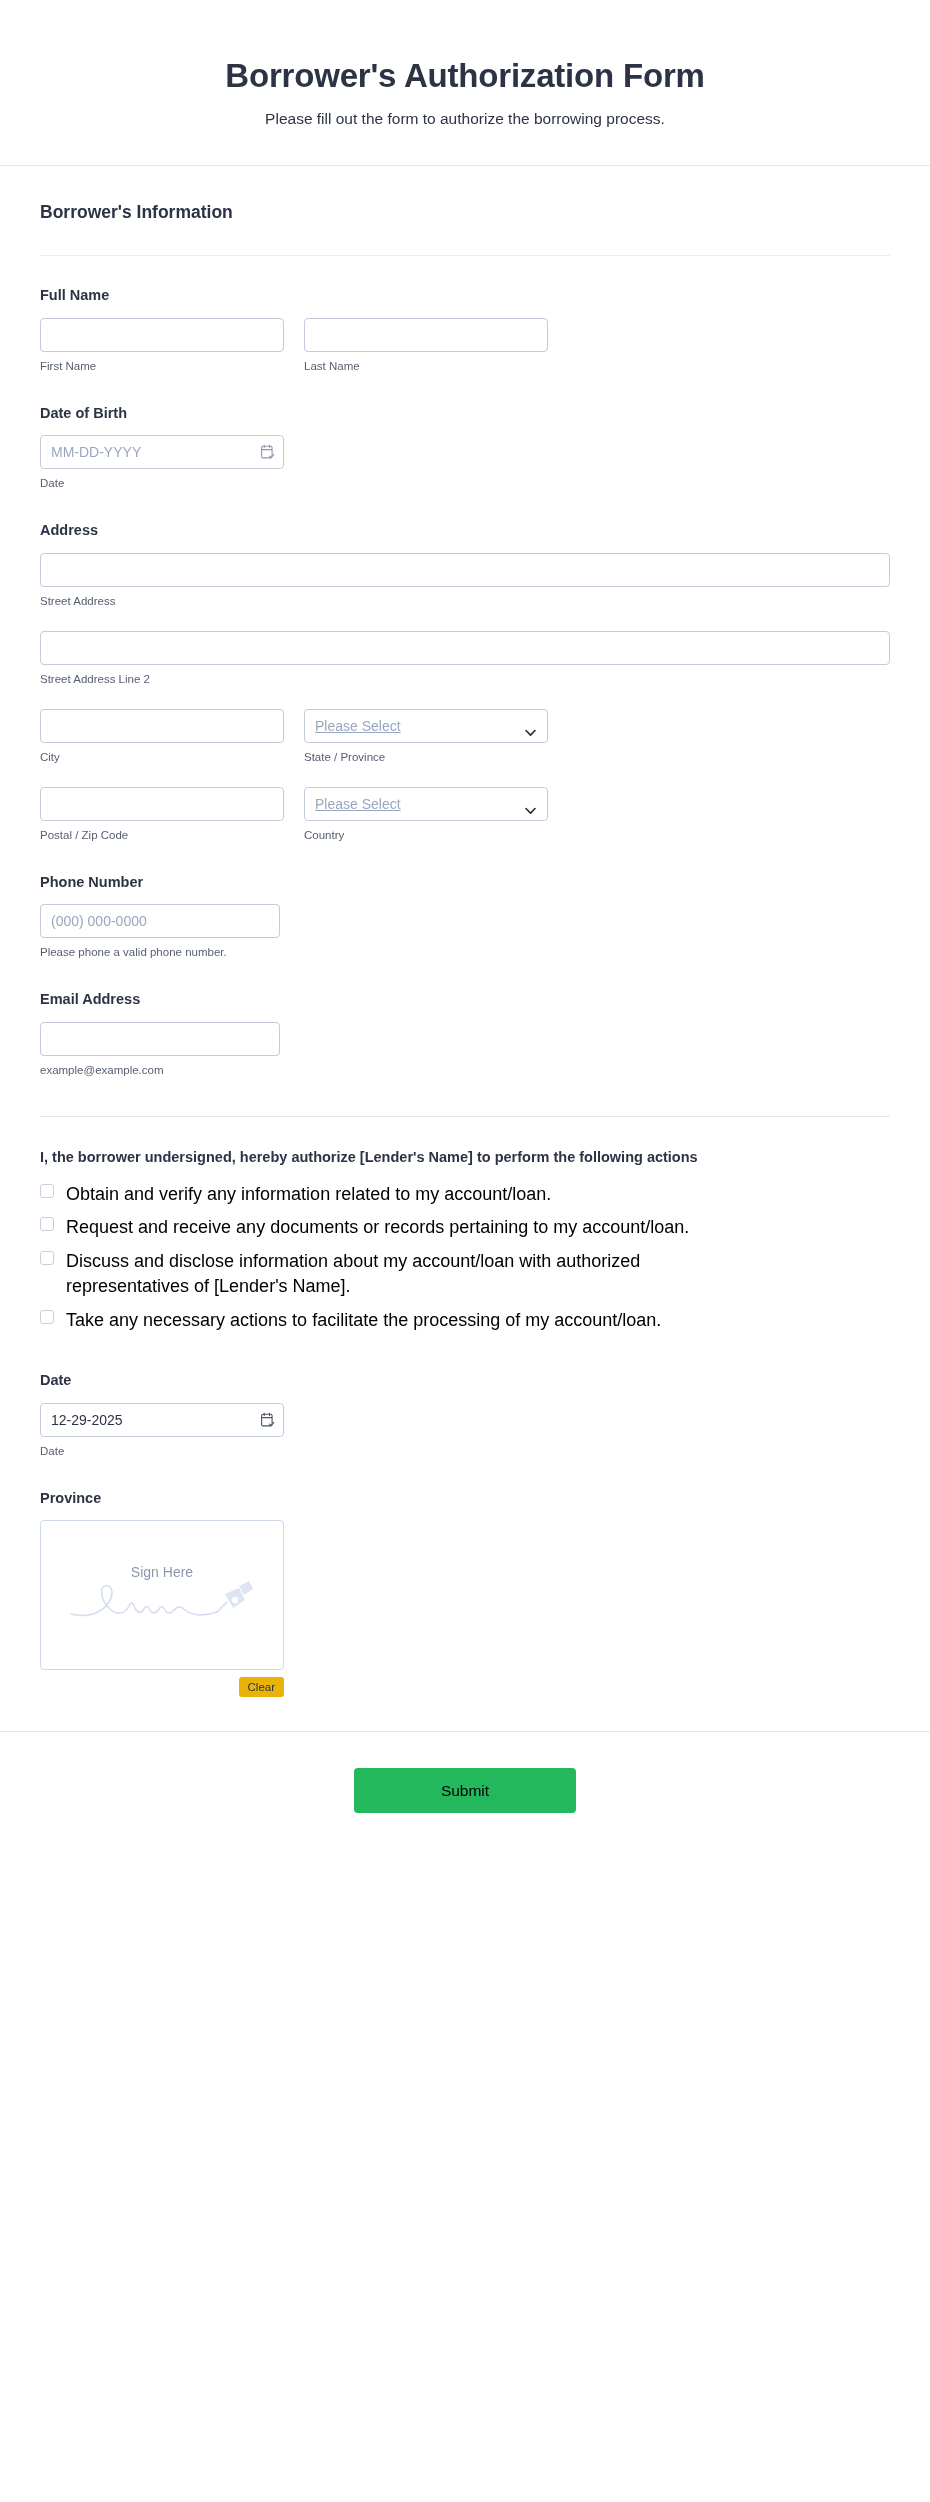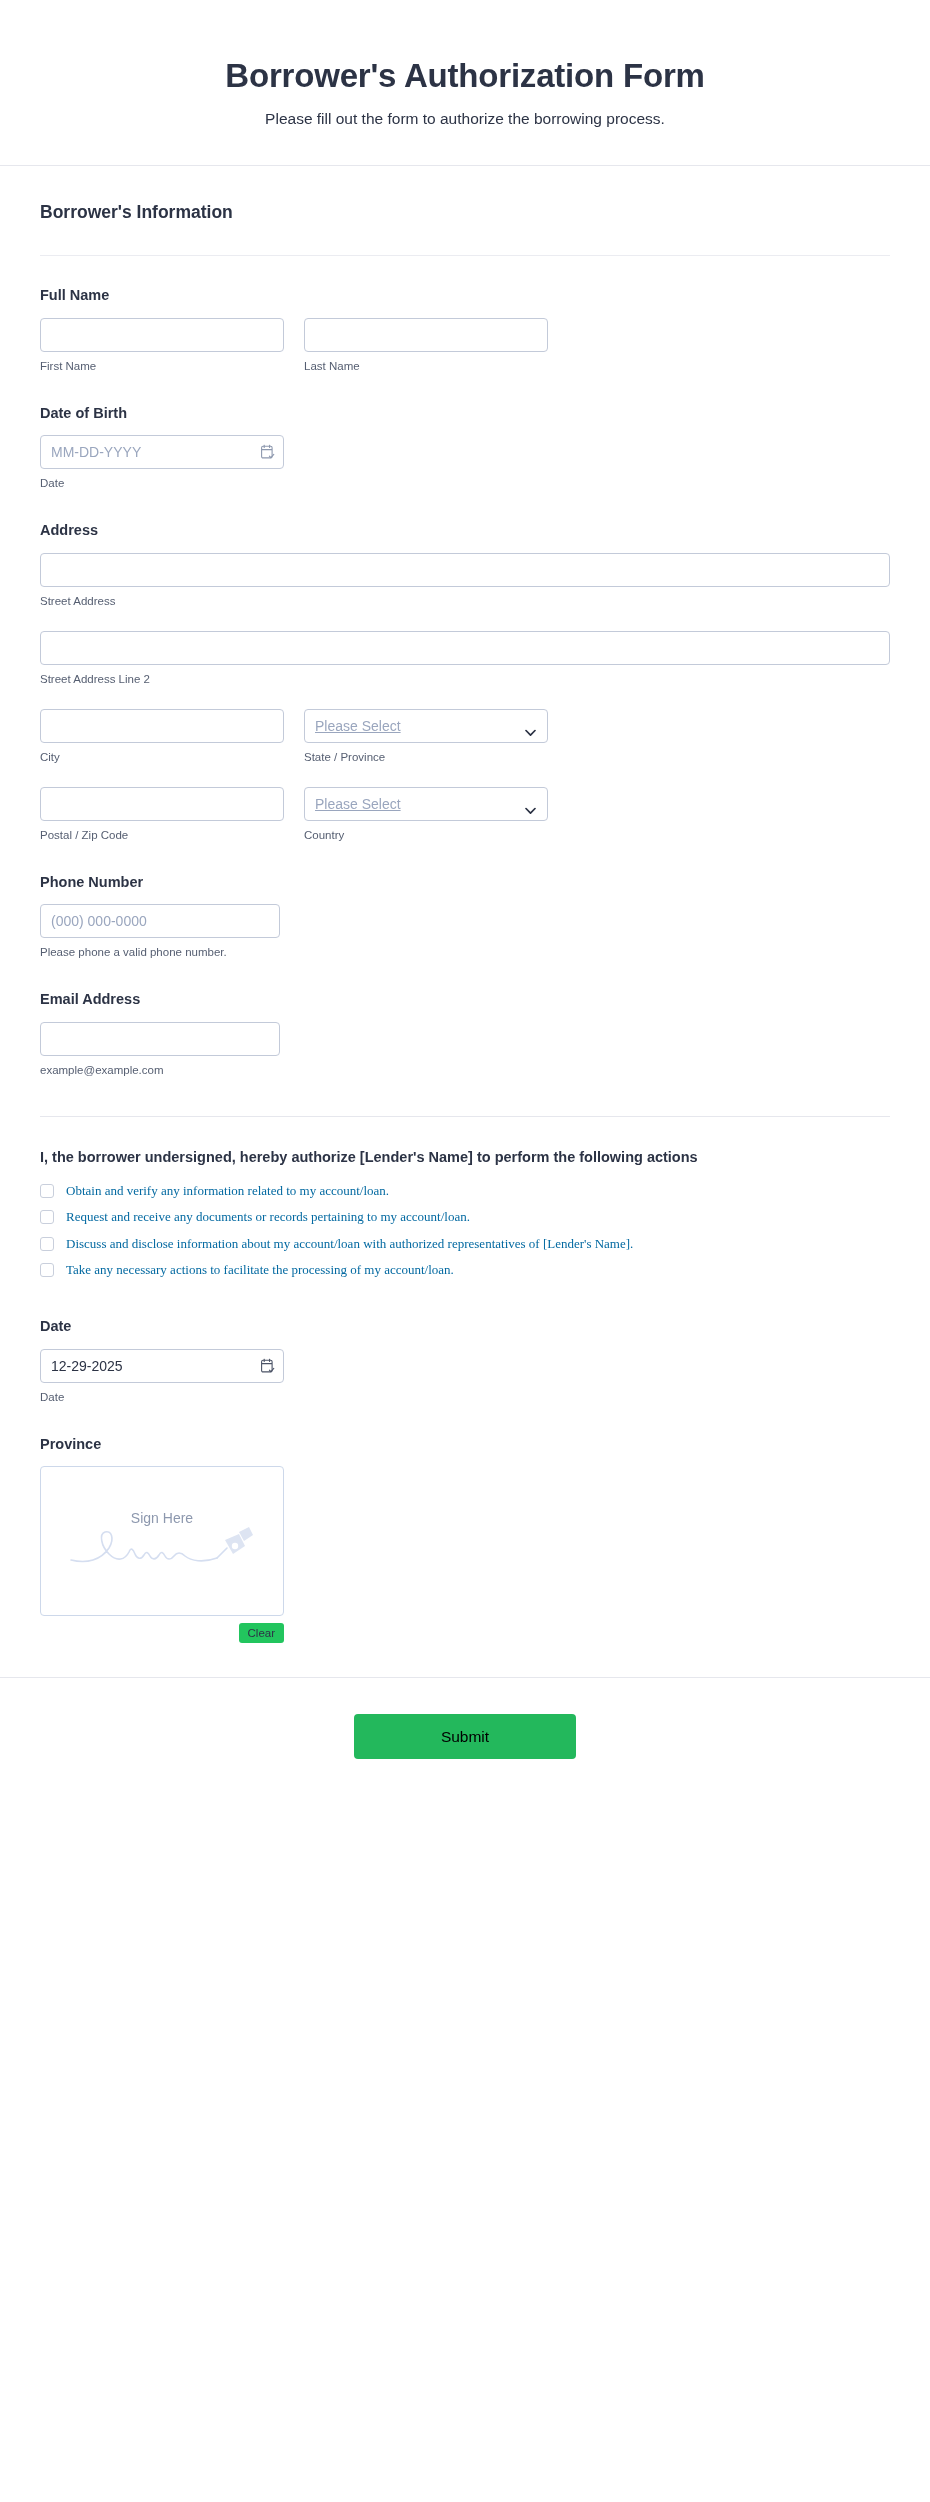--- a/index.html
+++ b/index.html
@@ -164,25 +164,24 @@
     height: 14px;
     min-width: 14px;
     border: 1px solid #c9cfdc;
     border-radius: 3px;
     background: #fff;
     margin: 2px 12px 0 0;
     cursor: pointer;
     outline: none;
   }
   .chk-label {
-    font-size: 13px;
-    color: #0369a1;
+    font-size: 18px;
+    color: #000000;
     line-height: 1.42;
     max-width: 640px;
-    font-family: Liberation Serif, serif;
   }
 
   
   .sig-pad {
     width: 244px;
     height: 150px;
     border: 1px solid #cdd8ea;
     border-radius: 4px;
     background: #fff;
     position: relative;
@@ -203,21 +202,21 @@
     z-index: 2;
   }
   .sig-svg { display: block; margin: 0 auto; }
   .clear-row {
     width: 244px;
     display: flex;
     justify-content: flex-end;
     margin-top: 7px;
   }
   .clear-btn {
-    background: #22c55e;
+    background: #eab308;
     border: none;
     border-radius: 3px;
     color: #2c3345;
     font-size: 11.5px;
     padding: 4px 9px;
     cursor: pointer;
     font-family: "Liberation Sans", sans-serif;
   }
 
   

